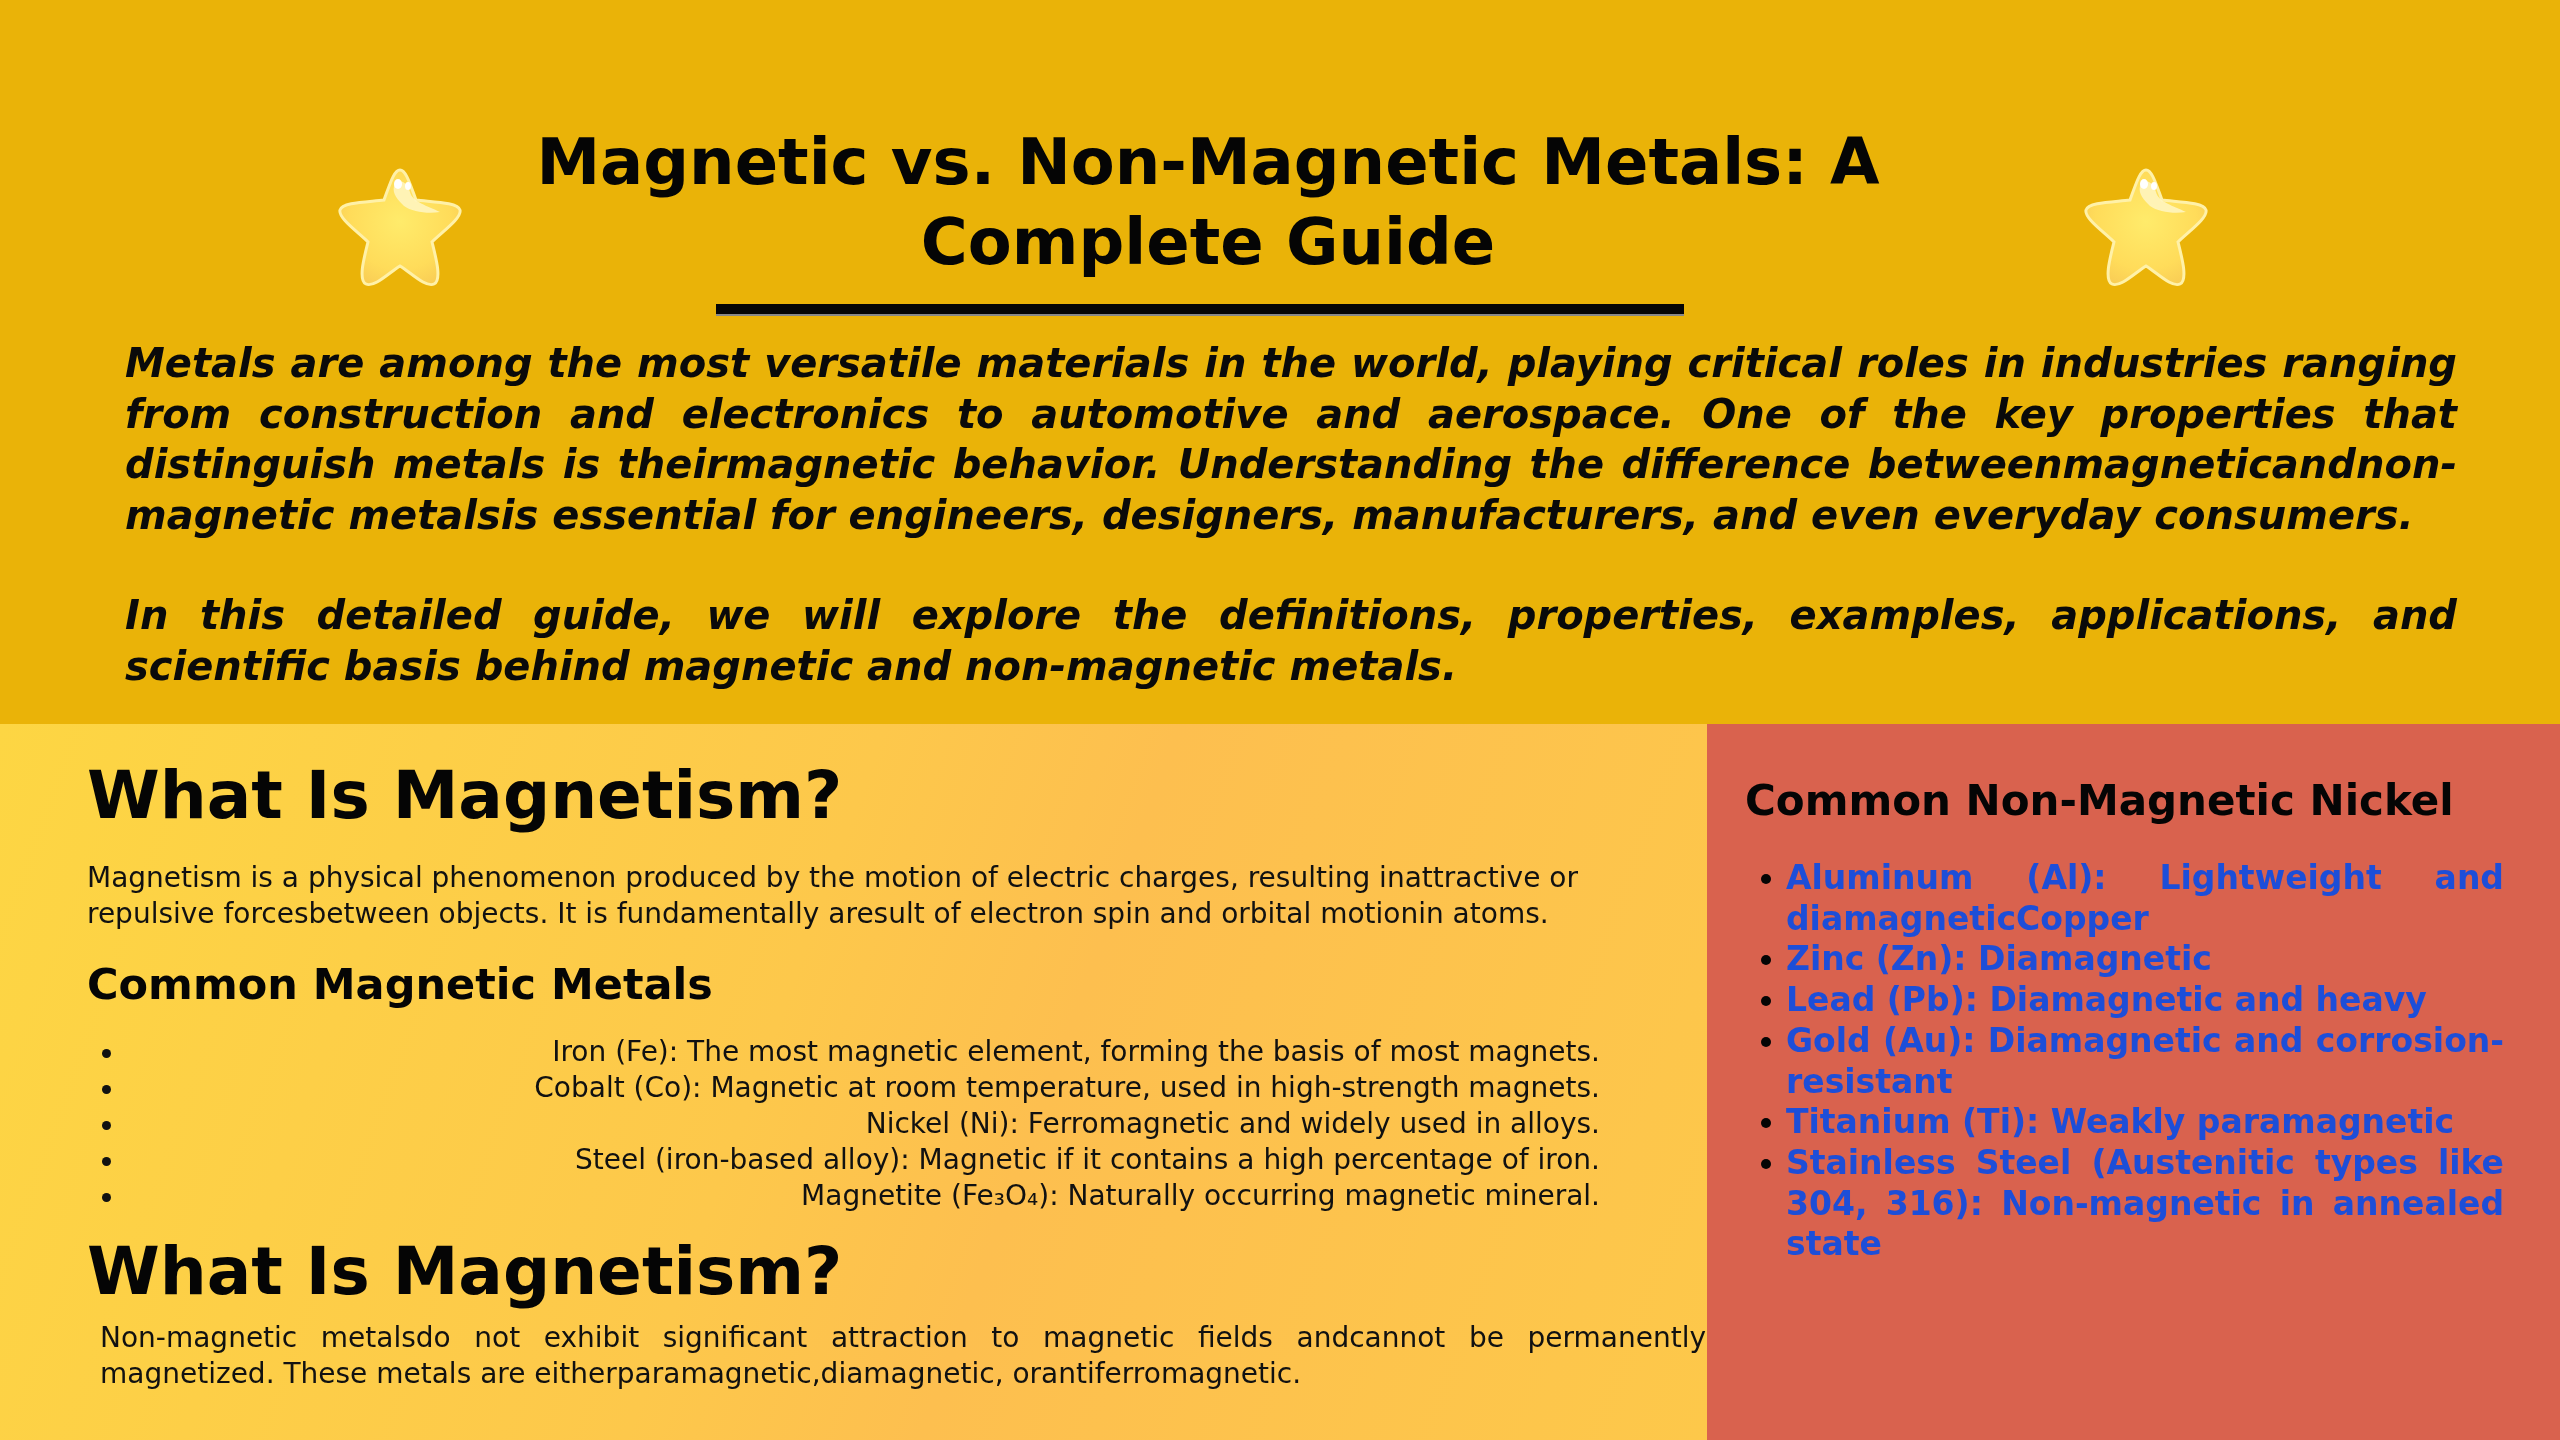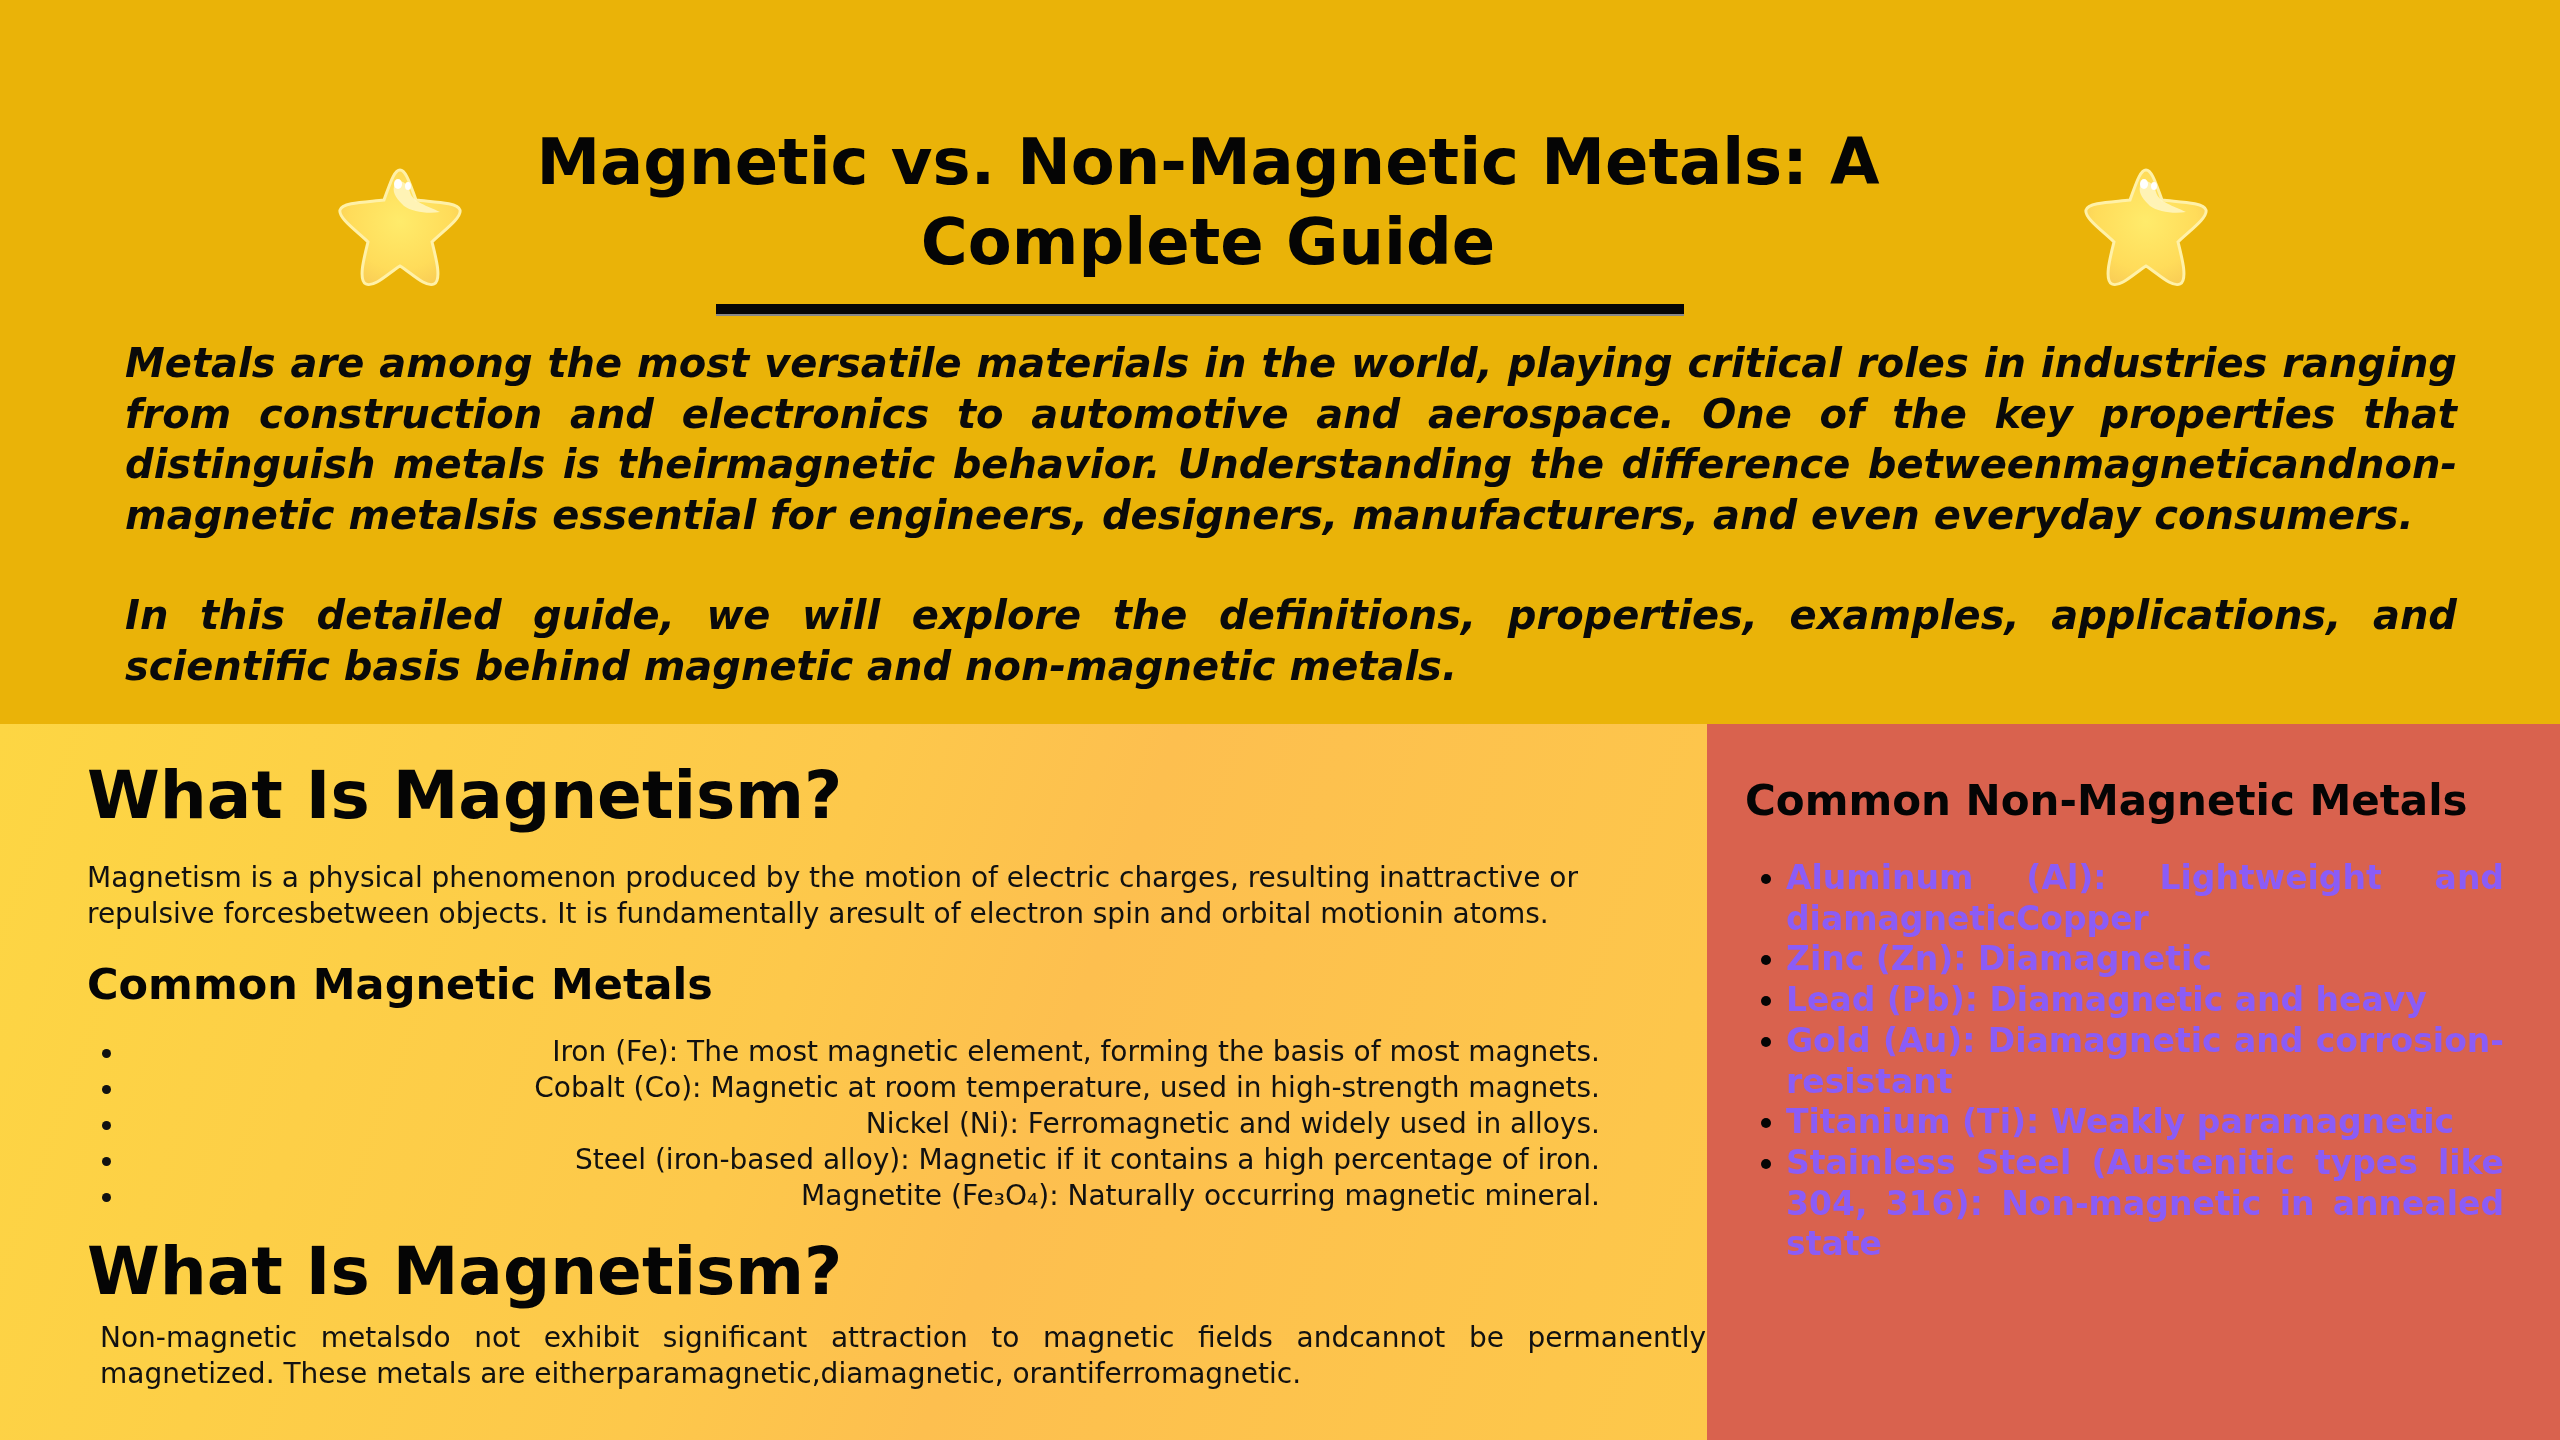--- a/index.html
+++ b/index.html
@@ -61,21 +61,21 @@
     font-size: 28px; line-height: 36px; color: #111; text-align: right;
   }
   .list-magnetic li { position: relative; padding-left: 22px; }
   .list-magnetic li::before {
     content: ""; position: absolute; left: 2px; top: 15px; width: 9px; height: 9px;
     border-radius: 50%; background: #111;
   }
 
   .list-nonmag {
     position: absolute; left: 1758px; top: 858px; width: 746px; list-style: none;
-    font-weight: bold; font-size: 33px; line-height: 40.7px; color: #8b5cf6;
+    font-weight: bold; font-size: 33px; line-height: 40.7px; color: #1d4ed8;
   }
   .list-nonmag li { position: relative; padding-left: 28px; text-align: justify; }
   .list-nonmag li::before {
     content: ""; position: absolute; left: 3px; top: 16px; width: 10px; height: 10px;
     border-radius: 50%; background: #050505;
   }
 </style>
 </head>
 <body>
 
@@ -130,21 +130,21 @@
   <li>Iron (Fe): The most magnetic element, forming the basis of most magnets.</li>
   <li>Cobalt (Co): Magnetic at room temperature, used in high-strength magnets.</li>
   <li>Nickel (Ni): Ferromagnetic and widely used in alloys.</li>
   <li>Steel (iron-based alloy): Magnetic if it contains a high percentage of iron.</li>
   <li>Magnetite (Fe₃O₄): Naturally occurring magnetic mineral.</li>
 </ul>
 
 <h2 class="h2-big h2-2">What Is Magnetism?</h2>
 <p class="body-text body-2">Non-magnetic metalsdo not exhibit significant attraction to magnetic fields andcannot be permanently magnetized. These metals are eitherparamagnetic,diamagnetic, orantiferromagnetic.</p>
 
-<h3 class="h3 h3-nonmag">Common Non-Magnetic Metals</h3>
+<h3 class="h3 h3-nonmag">Common Non-Magnetic Nickel</h3>
 <ul class="list-nonmag">
   <li>Aluminum (Al): Lightweight and diamagneticCopper</li>
   <li>Zinc (Zn): Diamagnetic</li>
   <li>Lead (Pb): Diamagnetic and heavy</li>
   <li>Gold (Au): Diamagnetic and corrosion-resistant</li>
   <li>Titanium (Ti): Weakly paramagnetic</li>
   <li>Stainless Steel (Austenitic types like 304, 316): Non-magnetic in annealed state</li>
 </ul>
 
 </body></html>

